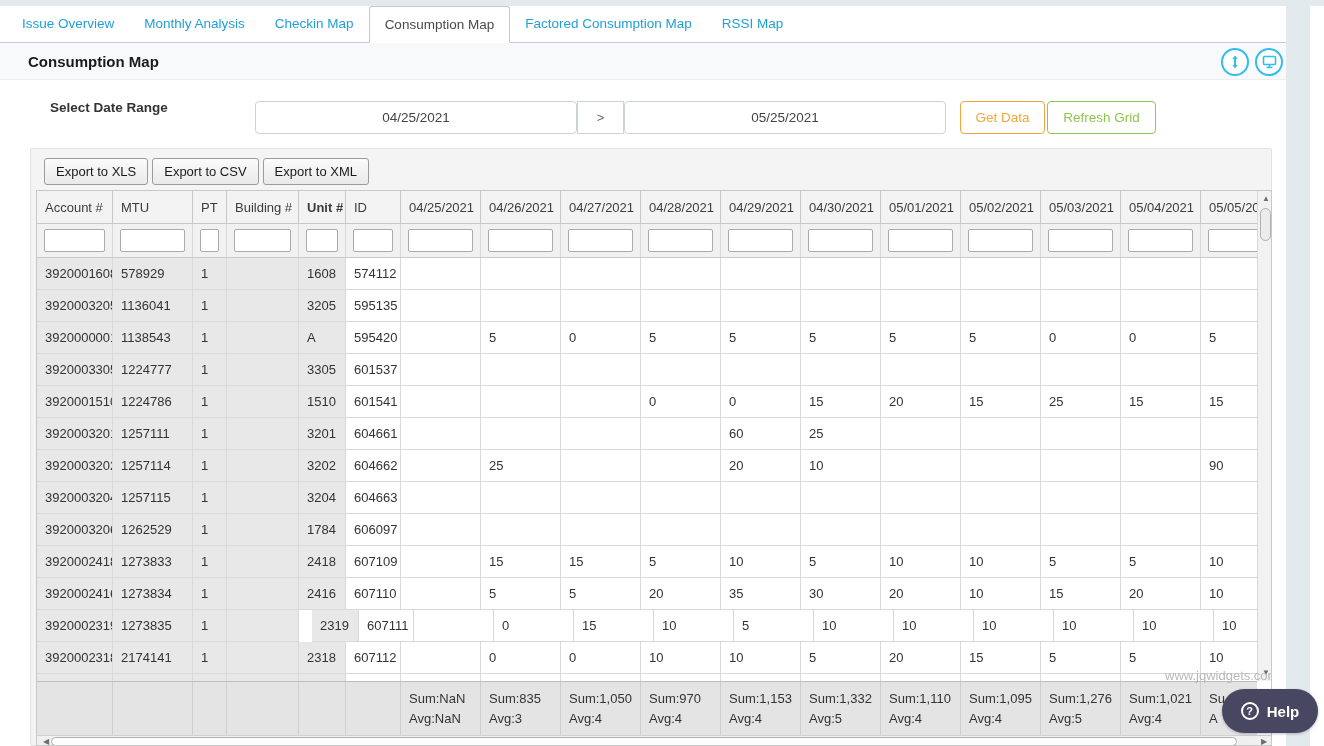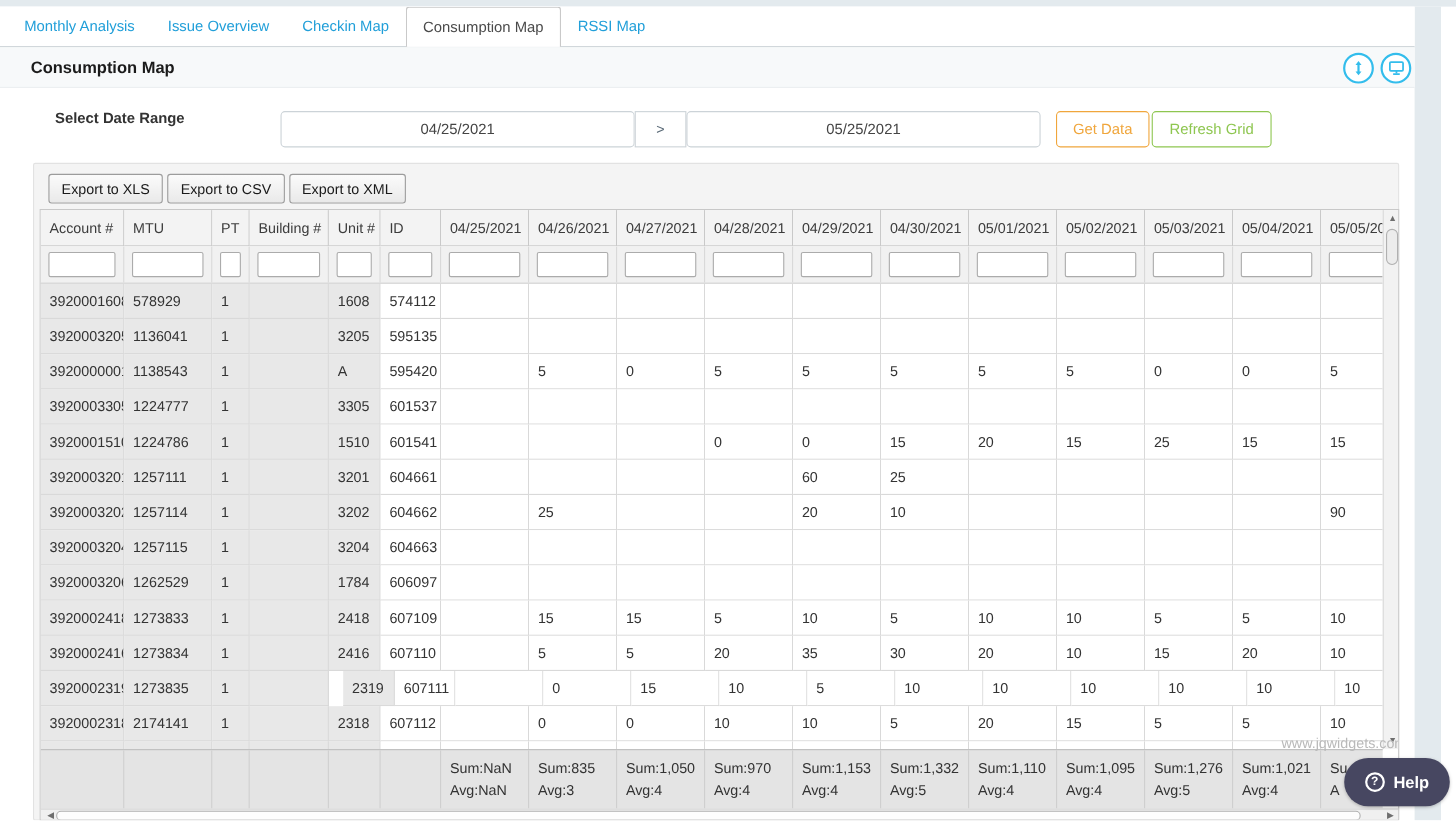--- a/index.html
+++ b/index.html
@@ -82,24 +82,25 @@
   .help-label { color:#fff; font-size:15px; font-weight:bold; }
 </style>
 </head>
 <body>
 
 <div class="app">
   <div class="top-strip"></div>
   <div class="right-strip"></div>
 
   <div class="tabbar">
+    <div class="tab">Issue Overview</div>
     <div class="tab">Monthly Analysis</div>
-    <div class="tab">Issue Overview</div>
     <div class="tab">Checkin Map</div>
     <div class="tab active">Consumption Map</div>
+    <div class="tab">Factored Consumption Map</div>
     <div class="tab">RSSI Map</div>
   </div>
 
   <div class="titlebar">
     <span class="page-title">Consumption Map</span>
     <div class="circle-btn b1">
       <svg width="14" height="14" viewBox="0 0 14 14">
         <line x1="7" y1="3.5" x2="7" y2="10.5" stroke="#33bdec" stroke-width="2"></line>
         <polygon points="7,0.5 4.3,4 9.7,4" fill="#33bdec"></polygon>
         <polygon points="7,13.5 4.3,10 9.7,10" fill="#33bdec"></polygon>
@@ -128,21 +129,21 @@
       <button class="export-btn">Export to XML</button>
     </div>
 
     <div class="grid">
       <div class="gclip ghead">
           <div class="hrow" id="hdr">
             <div class="hcell" style="width: 76px;">Account #</div>
             <div class="hcell" style="width: 80px;">MTU</div>
             <div class="hcell" style="width: 34px;">PT</div>
             <div class="hcell" style="width: 72px;">Building #</div>
-            <div class="hcell" style="width: 47px;">Unit #</div>
+            <div class="hcell" style="width: 47px; font-weight: bold;">Unit #</div>
             <div class="hcell" style="width: 55px;">ID</div>
             <div class="hcell" style="width: 80px;">04/25/2021</div>
             <div class="hcell" style="width: 80px;">04/26/2021</div>
             <div class="hcell" style="width: 80px;">04/27/2021</div>
             <div class="hcell" style="width: 80px;">04/28/2021</div>
             <div class="hcell" style="width: 80px;">04/29/2021</div>
             <div class="hcell" style="width: 80px;">04/30/2021</div>
             <div class="hcell" style="width: 80px;">05/01/2021</div>
             <div class="hcell" style="width: 80px;">05/02/2021</div>
             <div class="hcell" style="width: 80px;">05/03/2021</div>

